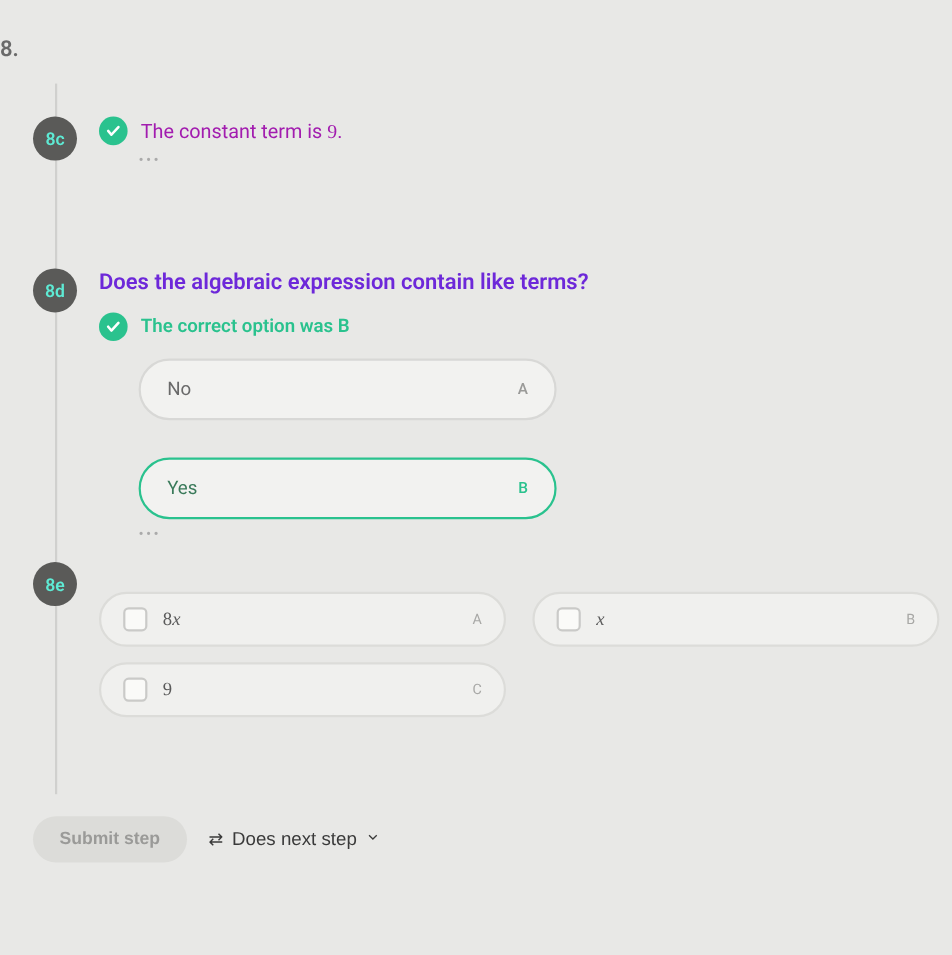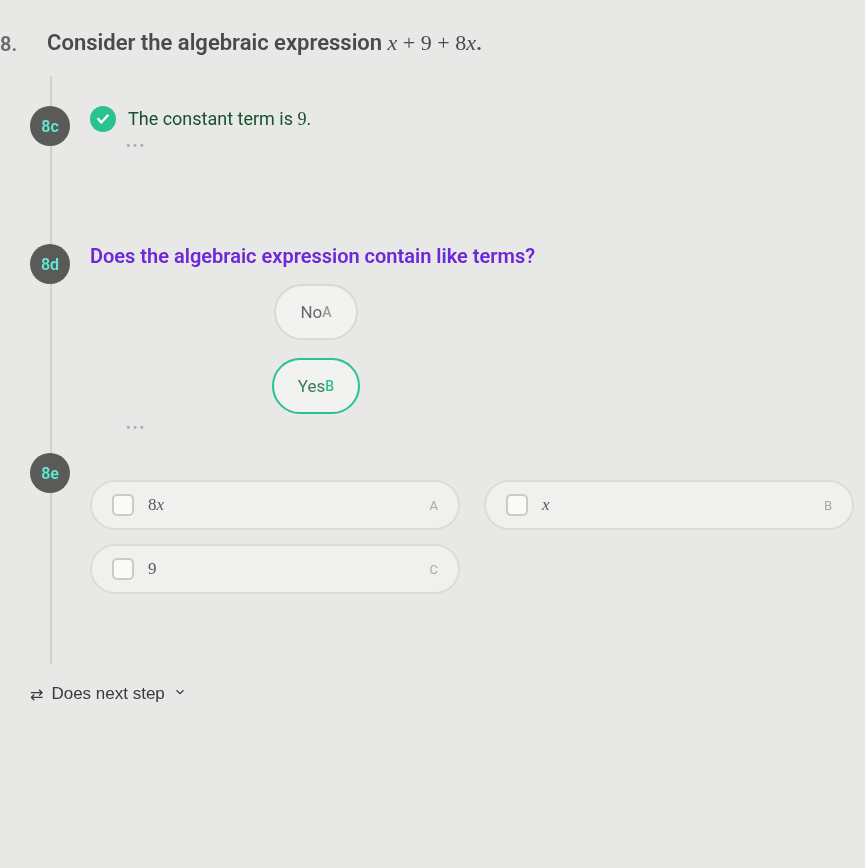--- a/index.html
+++ b/index.html
@@ -88,21 +88,21 @@
       display: inline-flex;
       align-items: center;
       justify-content: center;
       flex-shrink: 0;
     }
     .check-icon svg {
       width: 14px;
       height: 14px;
     }
     .step-text {
-      color: #14532d;
+      color: #a21caf;
       font-size: 18px;
     }
     .step-prompt {
       color: #6d28d9;
       font-size: 20px;
       font-weight: 600;
       margin-bottom: 16px;
     }
     .correct-option-text {
       color: #2ac28e;
@@ -110,27 +110,26 @@
       font-weight: 600;
     }
     .dots {
       color: #aaa;
       font-size: 14px;
       margin-top: 6px;
       margin-left: 36px;
       letter-spacing: 2px;
     }
     .options-col {
-      margin-top: 4px;
+      margin-top: 16px;
       margin-left: 36px;
       display: flex;
       flex-direction: column;
-      gap: 18px;
+      gap: 34px;
       width: 380px;
-      align-items: center;
     }
     .option-pill {
       border: 2px solid #d8d8d6;
       background: #f2f2f0;
       border-radius: 30px;
       padding: 16px 24px;
       display: flex;
       align-items: center;
       justify-content: space-between;
       font-size: 17px;
@@ -217,23 +216,20 @@
     }
     .chevron-down {
       display: inline-block;
     }
   </style>
 </head>
 <body>
 
 <div class="question-header">
   <div class="question-num">8.</div>
-  <div class="question-text">
-    <span>Consider the algebraic expression </span><span class="expr"><span class="expr">x</span> <span class="expr-num">+ 9 + 8</span><span class="expr">x</span></span><span>.</span>
-  </div>
 </div>
 
 <div class="timeline">
   <div class="timeline-line"></div>
 
   <div class="step">
     <div class="step-badge">8c</div>
     <div class="step-row">
       <span class="check-icon">
         <svg viewBox="0 0 24 24" fill="none" stroke="#fff" stroke-width="4" stroke-linecap="round" stroke-linejoin="round">
@@ -243,20 +239,28 @@
       <span class="step-text">
         <span>The constant term is </span><span class="expr-num">9</span><span>.</span>
       </span>
     </div>
     <div class="dots">•••</div>
   </div>
 
   <div class="step" style="padding-top:90px">
     <div class="step-badge" style="top:90px">8d</div>
     <div class="step-prompt">Does the algebraic expression contain like terms?</div>
+    <div class="step-row">
+      <span class="check-icon">
+        <svg viewBox="0 0 24 24" fill="none" stroke="#fff" stroke-width="4" stroke-linecap="round" stroke-linejoin="round">
+            <polyline points="4,12 9,18 20,6"></polyline>
+          </svg>
+      </span>
+      <span class="correct-option-text">The correct option was B</span>
+    </div>
     <div class="options-col">
       <div class="option-pill">
         <span>No</span>
         <span class="option-letter">A</span>
       </div>
       <div class="option-pill selected">
         <span>Yes</span>
         <span class="option-letter">B</span>
       </div>
     </div>
@@ -279,20 +283,23 @@
       <div class="checkbox-pill">
         <span class="checkbox-box"></span>
         <span class="checkbox-label expr-num">9</span>
         <span class="checkbox-letter">C</span>
       </div>
     </div>
   </div>
 </div>
 
 <div class="footer-buttons">
+  <button class="submit-btn">
+    <span>Submit step</span>
+  </button>
   <button class="view-next">
     <span class="swap-icon">⇄</span>
     <span>Does next step</span>
     <span class="chevron-down">
       <svg width="14" height="14" viewBox="0 0 24 24" fill="none" stroke="#3a3a3a" stroke-width="2">
           <polyline points="6 9 12 15 18 9"></polyline>
         </svg>
     </span>
   </button>
 </div>

